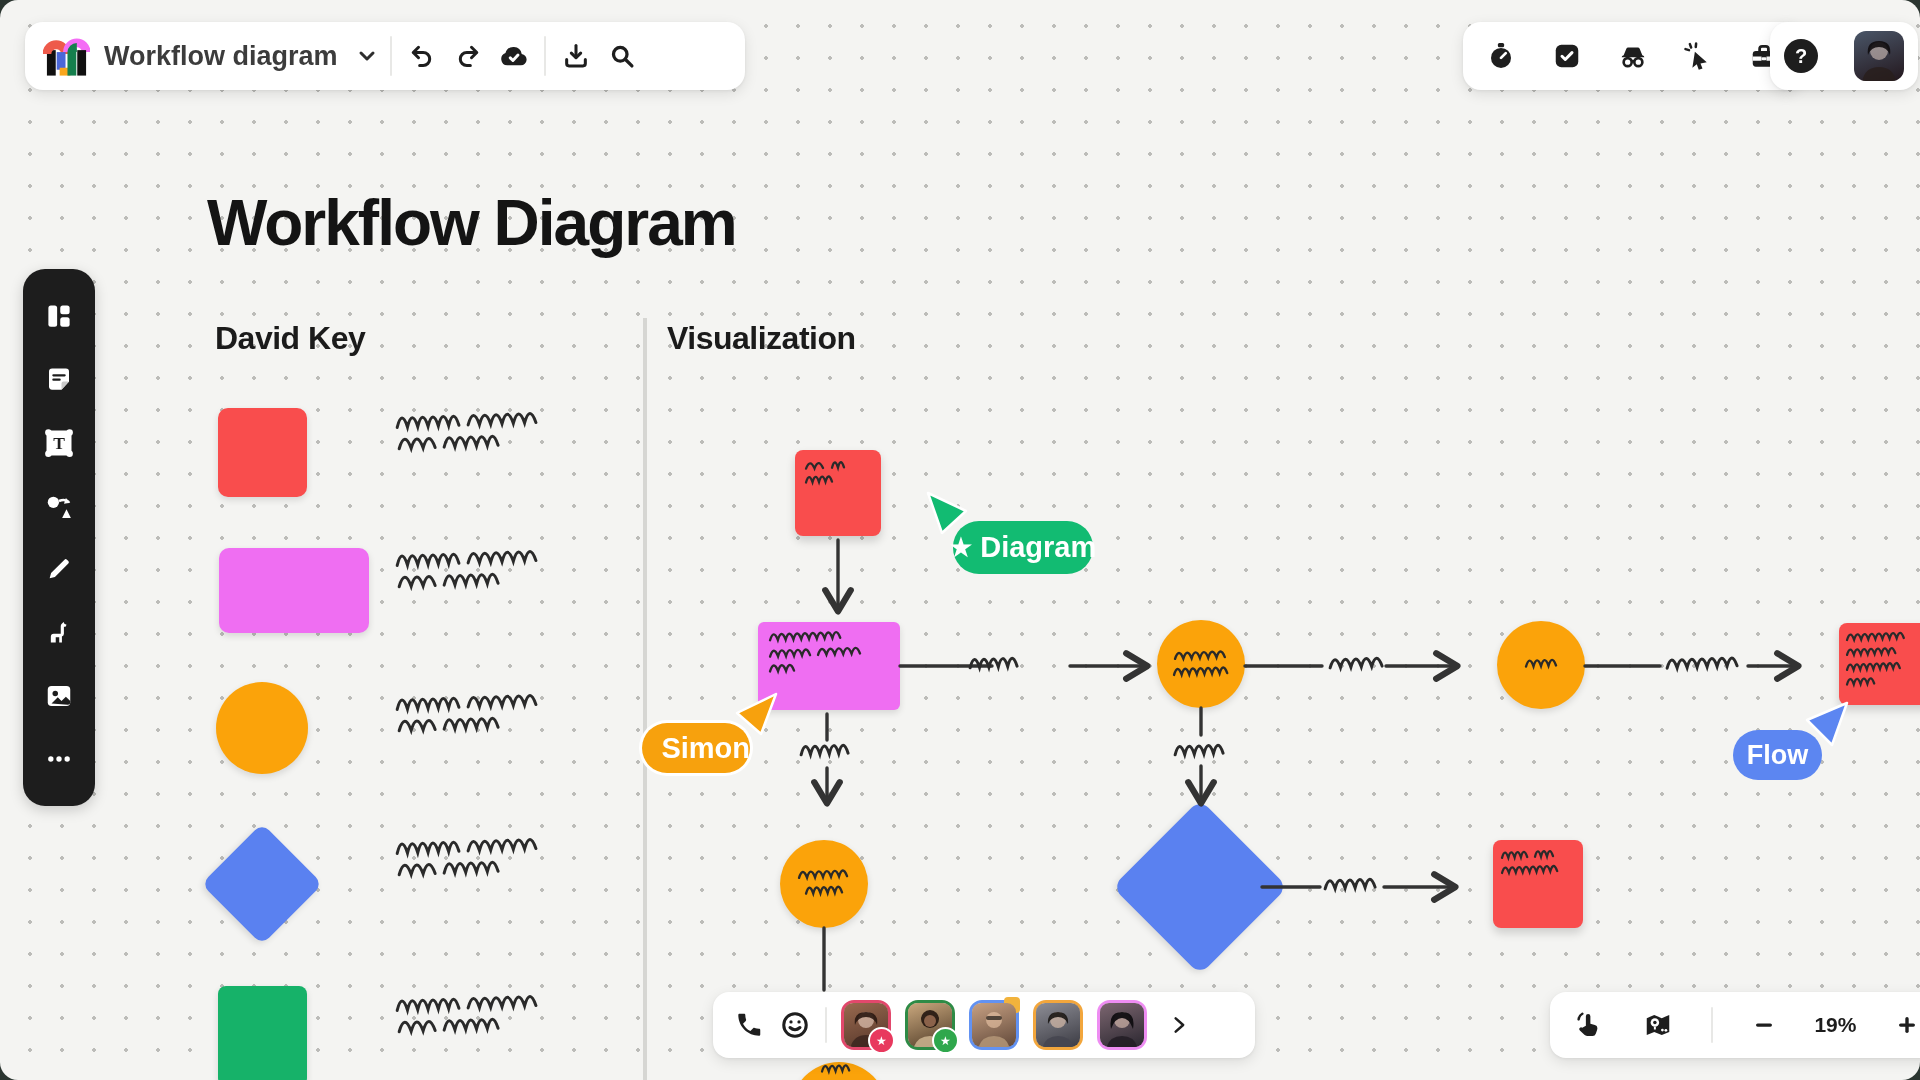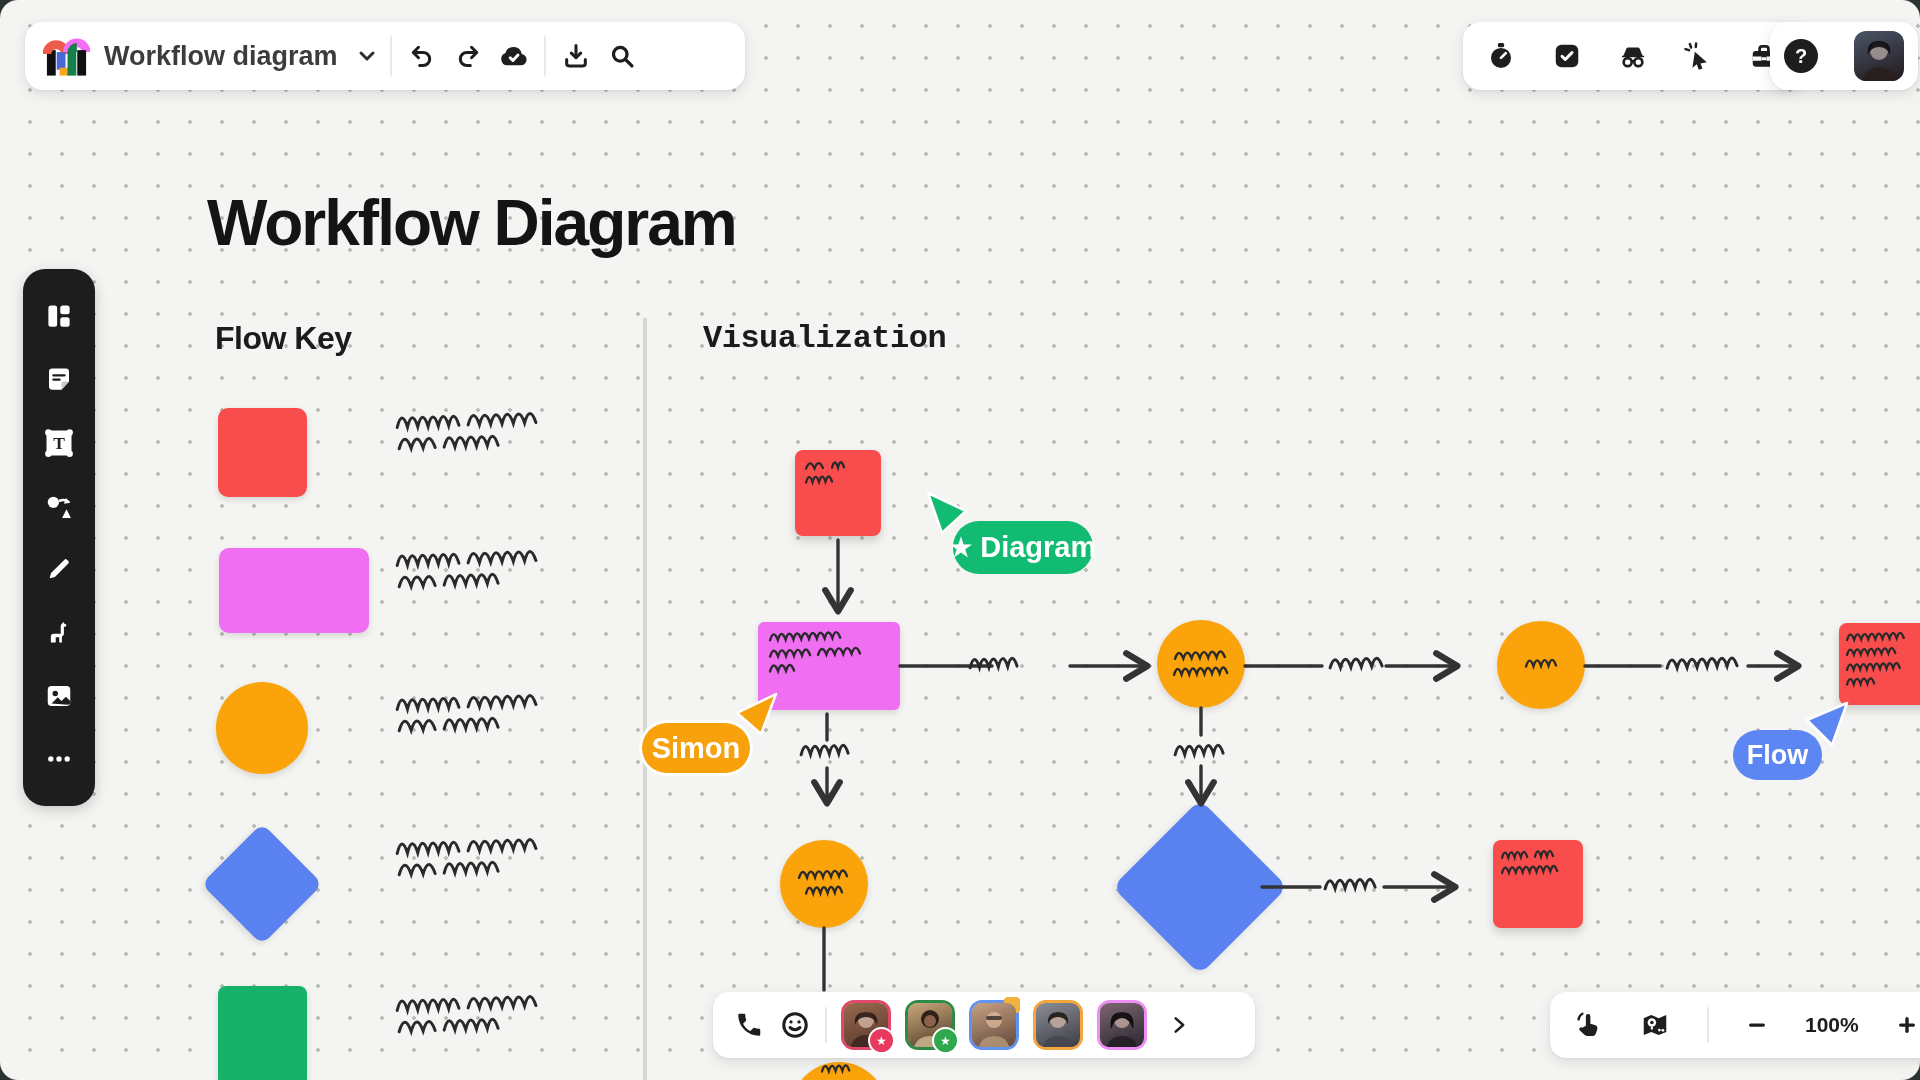--- a/index.html
+++ b/index.html
@@ -37,22 +37,22 @@
   .sil{position:absolute;inset:0;}
   .zoom-label{font-size:21px;font-weight:700;color:#1d1d1d;}
   .pm{width:26px;height:26px;display:flex;align-items:center;justify-content:center;cursor:pointer;}
 </style>
 </head>
 <body>
 
 <div class="screen">
 
   <div class="cv-title">Workflow Diagram</div>
-  <div class="cv-h2" style="left:215px;top:320px;">Flow Key</div>
-  <div class="cv-h2" style="left:703px;top:320px;font-family:Liberation Mono, monospace;">Visualization</div>
+  <div class="cv-h2" style="left:215px;top:320px;">David Key</div>
+  <div class="cv-h2" style="left:667px;top:320px;">Visualization</div>
   <div class="section-divider"></div>
 
   <div class="shape softshadow" style="left: 218px; top: 408px; width: 89px; height: 89px; border-radius: 10px; background: rgb(249, 77, 77);"></div>
   <div class="shape softshadow" style="left: 219px; top: 548px; width: 150px; height: 85px; border-radius: 10px; background: rgb(239, 110, 242);"></div>
   <div class="shape softshadow" style="left: 216px; top: 682px; width: 92px; height: 92px; border-radius: 50%; background: rgb(251, 163, 10);"></div>
   <div class="shape softshadow diamond" style="left: 219px; top: 841px; width: 86px; height: 86px; background: rgb(90, 129, 240);"></div>
   <div class="shape softshadow" style="left: 218px; top: 986px; width: 89px; height: 100px; border-radius: 8px; background: rgb(22, 178, 105);"></div>
 
   <i class="scr" style="left:397px;top:411px;"><svg width="139" height="20" viewBox="0 0 139 20" style="overflow:visible">
         <path d="M0 14 q5.2 -18.4 10.3 0 q5.2 -18.4 10.3 0 q5.2 -18.4 10.3 0 q5.2 -18.4 10.3 0 q5.2 -18.4 10.3 0 q5.2 -18.4 10.3 0" fill="none" stroke="#2a2a2a" stroke-width="3" stroke-linecap="round"></path>
@@ -207,21 +207,21 @@
     <path d="M8 8 L46 26 L22 48 Z" stroke="#fff" stroke-width="2.5" stroke-linejoin="round" fill="#12bb72"></path>
   </svg>
   <div class="tag" style="left: 953px; top: 521px; width: 140px; height: 53px; font-size: 29px; background: rgb(18, 187, 114);">
     <span style="font-size:25px;">★</span>
     <span>Diagram</span>
   </div>
 
   <svg class="cursor-svg" style="left:730px;top:687px;" width="56" height="56">
     <path d="M46 7 L7 26 L31 47 Z" stroke="#fff" stroke-width="2.5" stroke-linejoin="round" fill="#f7a10d"></path>
   </svg>
-  <div class="tag" style="left: 642px; top: 723px; width: 108px; height: 50px; font-size: 29px; box-shadow: rgb(255, 255, 255) 0px 0px 0px 3px; background: rgb(247, 161, 13);">
+  <div class="tag" style="left: 642px; top: 723px; width: 108px; height: 50px; font-size: 29px; box-shadow: rgb(255, 255, 255) 0px 0px 0px 3px; background: rgb(247, 161, 13); justify-content: flex-end;">
     <span>Simon</span>
   </div>
 
   <svg class="cursor-svg" style="left:1800px;top:696px;" width="56" height="58">
     <path d="M47 7 L7 24 L32 49 Z" stroke="#fff" stroke-width="2.5" stroke-linejoin="round" fill="#5c86f1"></path>
   </svg>
   <div class="tag" style="left: 1733px; top: 730px; width: 89px; height: 50px; font-size: 27px; background: rgb(92, 134, 241);">
     <span>Flow</span>
   </div>
 
@@ -478,21 +478,21 @@
           <circle cx="15.5" cy="16" r="1.1" fill="#fff"></circle>
           <circle cx="18.3" cy="16.2" r="1.1" fill="#fff"></circle>
         </svg>
     </div>
     <div class="vdiv" style="height:36px;"></div>
     <div class="pm">
       <svg width="24" height="24" viewBox="0 0 24 24">
           <rect x="4" y="10.4" width="16" height="3.4" rx="1.7" fill="#1e1e1e"></rect>
         </svg>
     </div>
-    <span class="zoom-label">100%</span>
+    <span class="zoom-label">19%</span>
     <div class="pm">
       <svg width="24" height="24" viewBox="0 0 24 24">
           <rect x="4" y="10.4" width="16" height="3.4" rx="1.7" fill="#1e1e1e"></rect>
           <rect x="10.3" y="4" width="3.4" height="16" rx="1.7" fill="#1e1e1e"></rect>
         </svg>
     </div>
   </div>
 
 </div>
 

